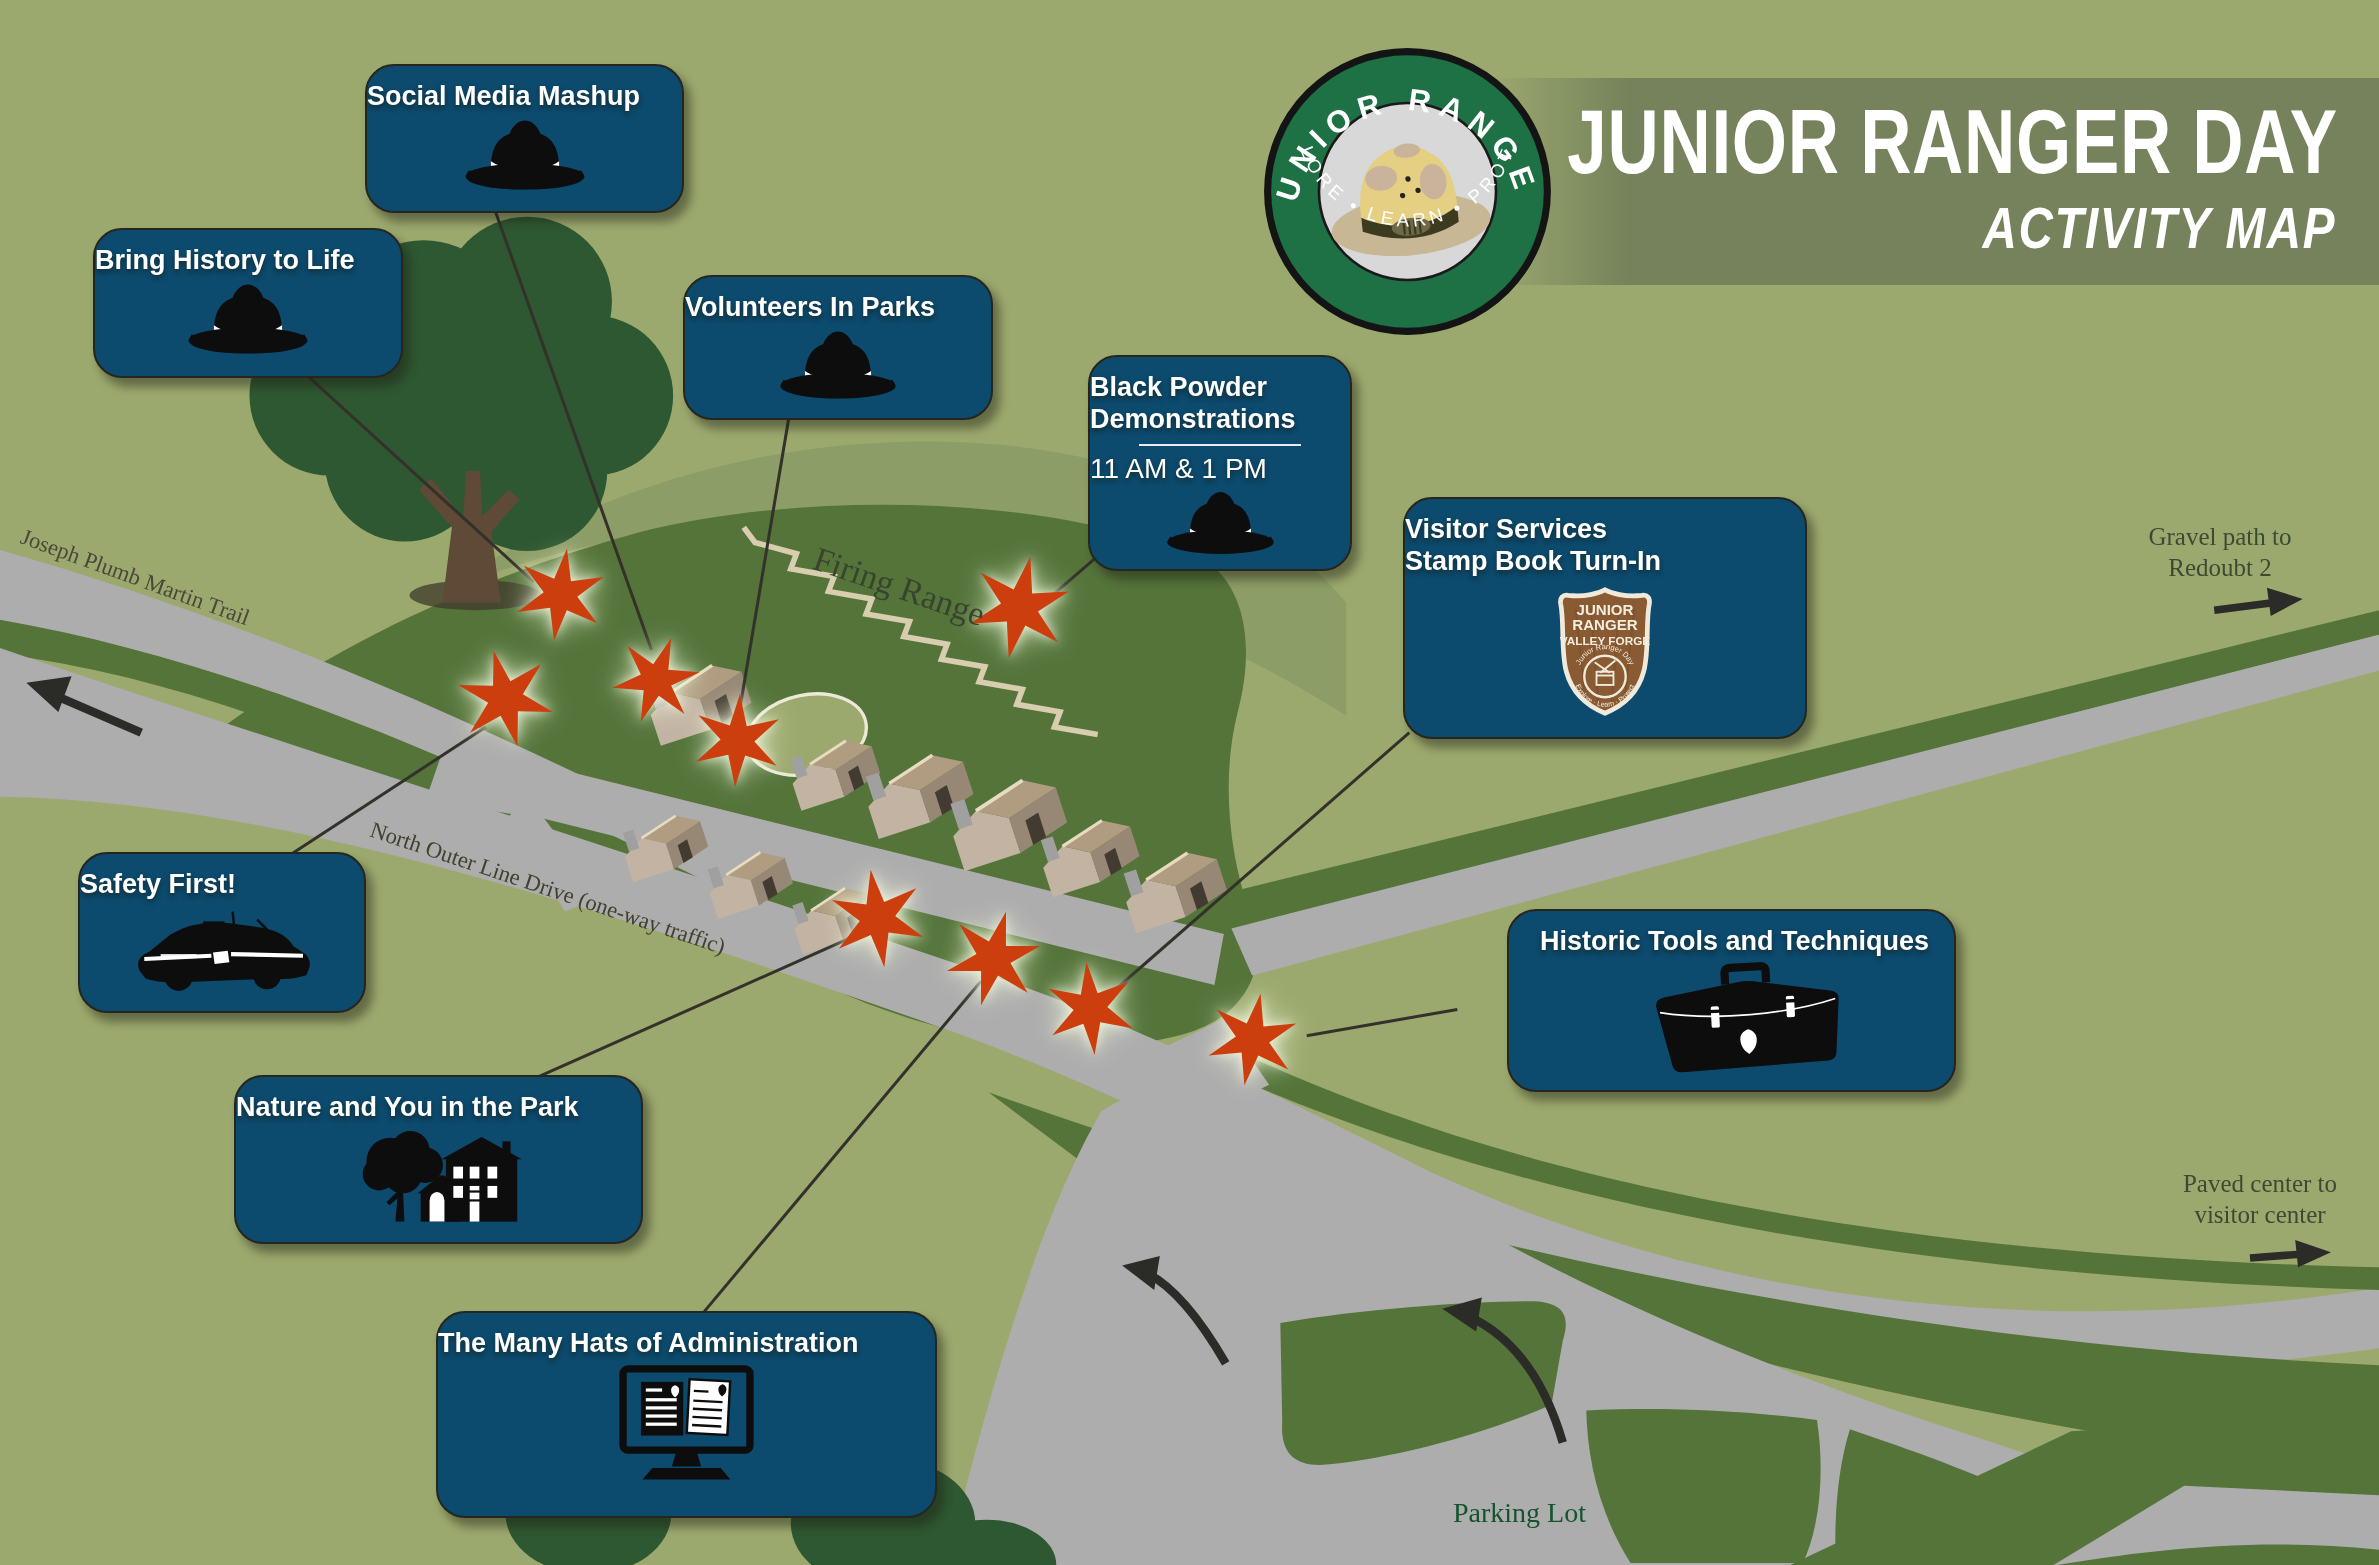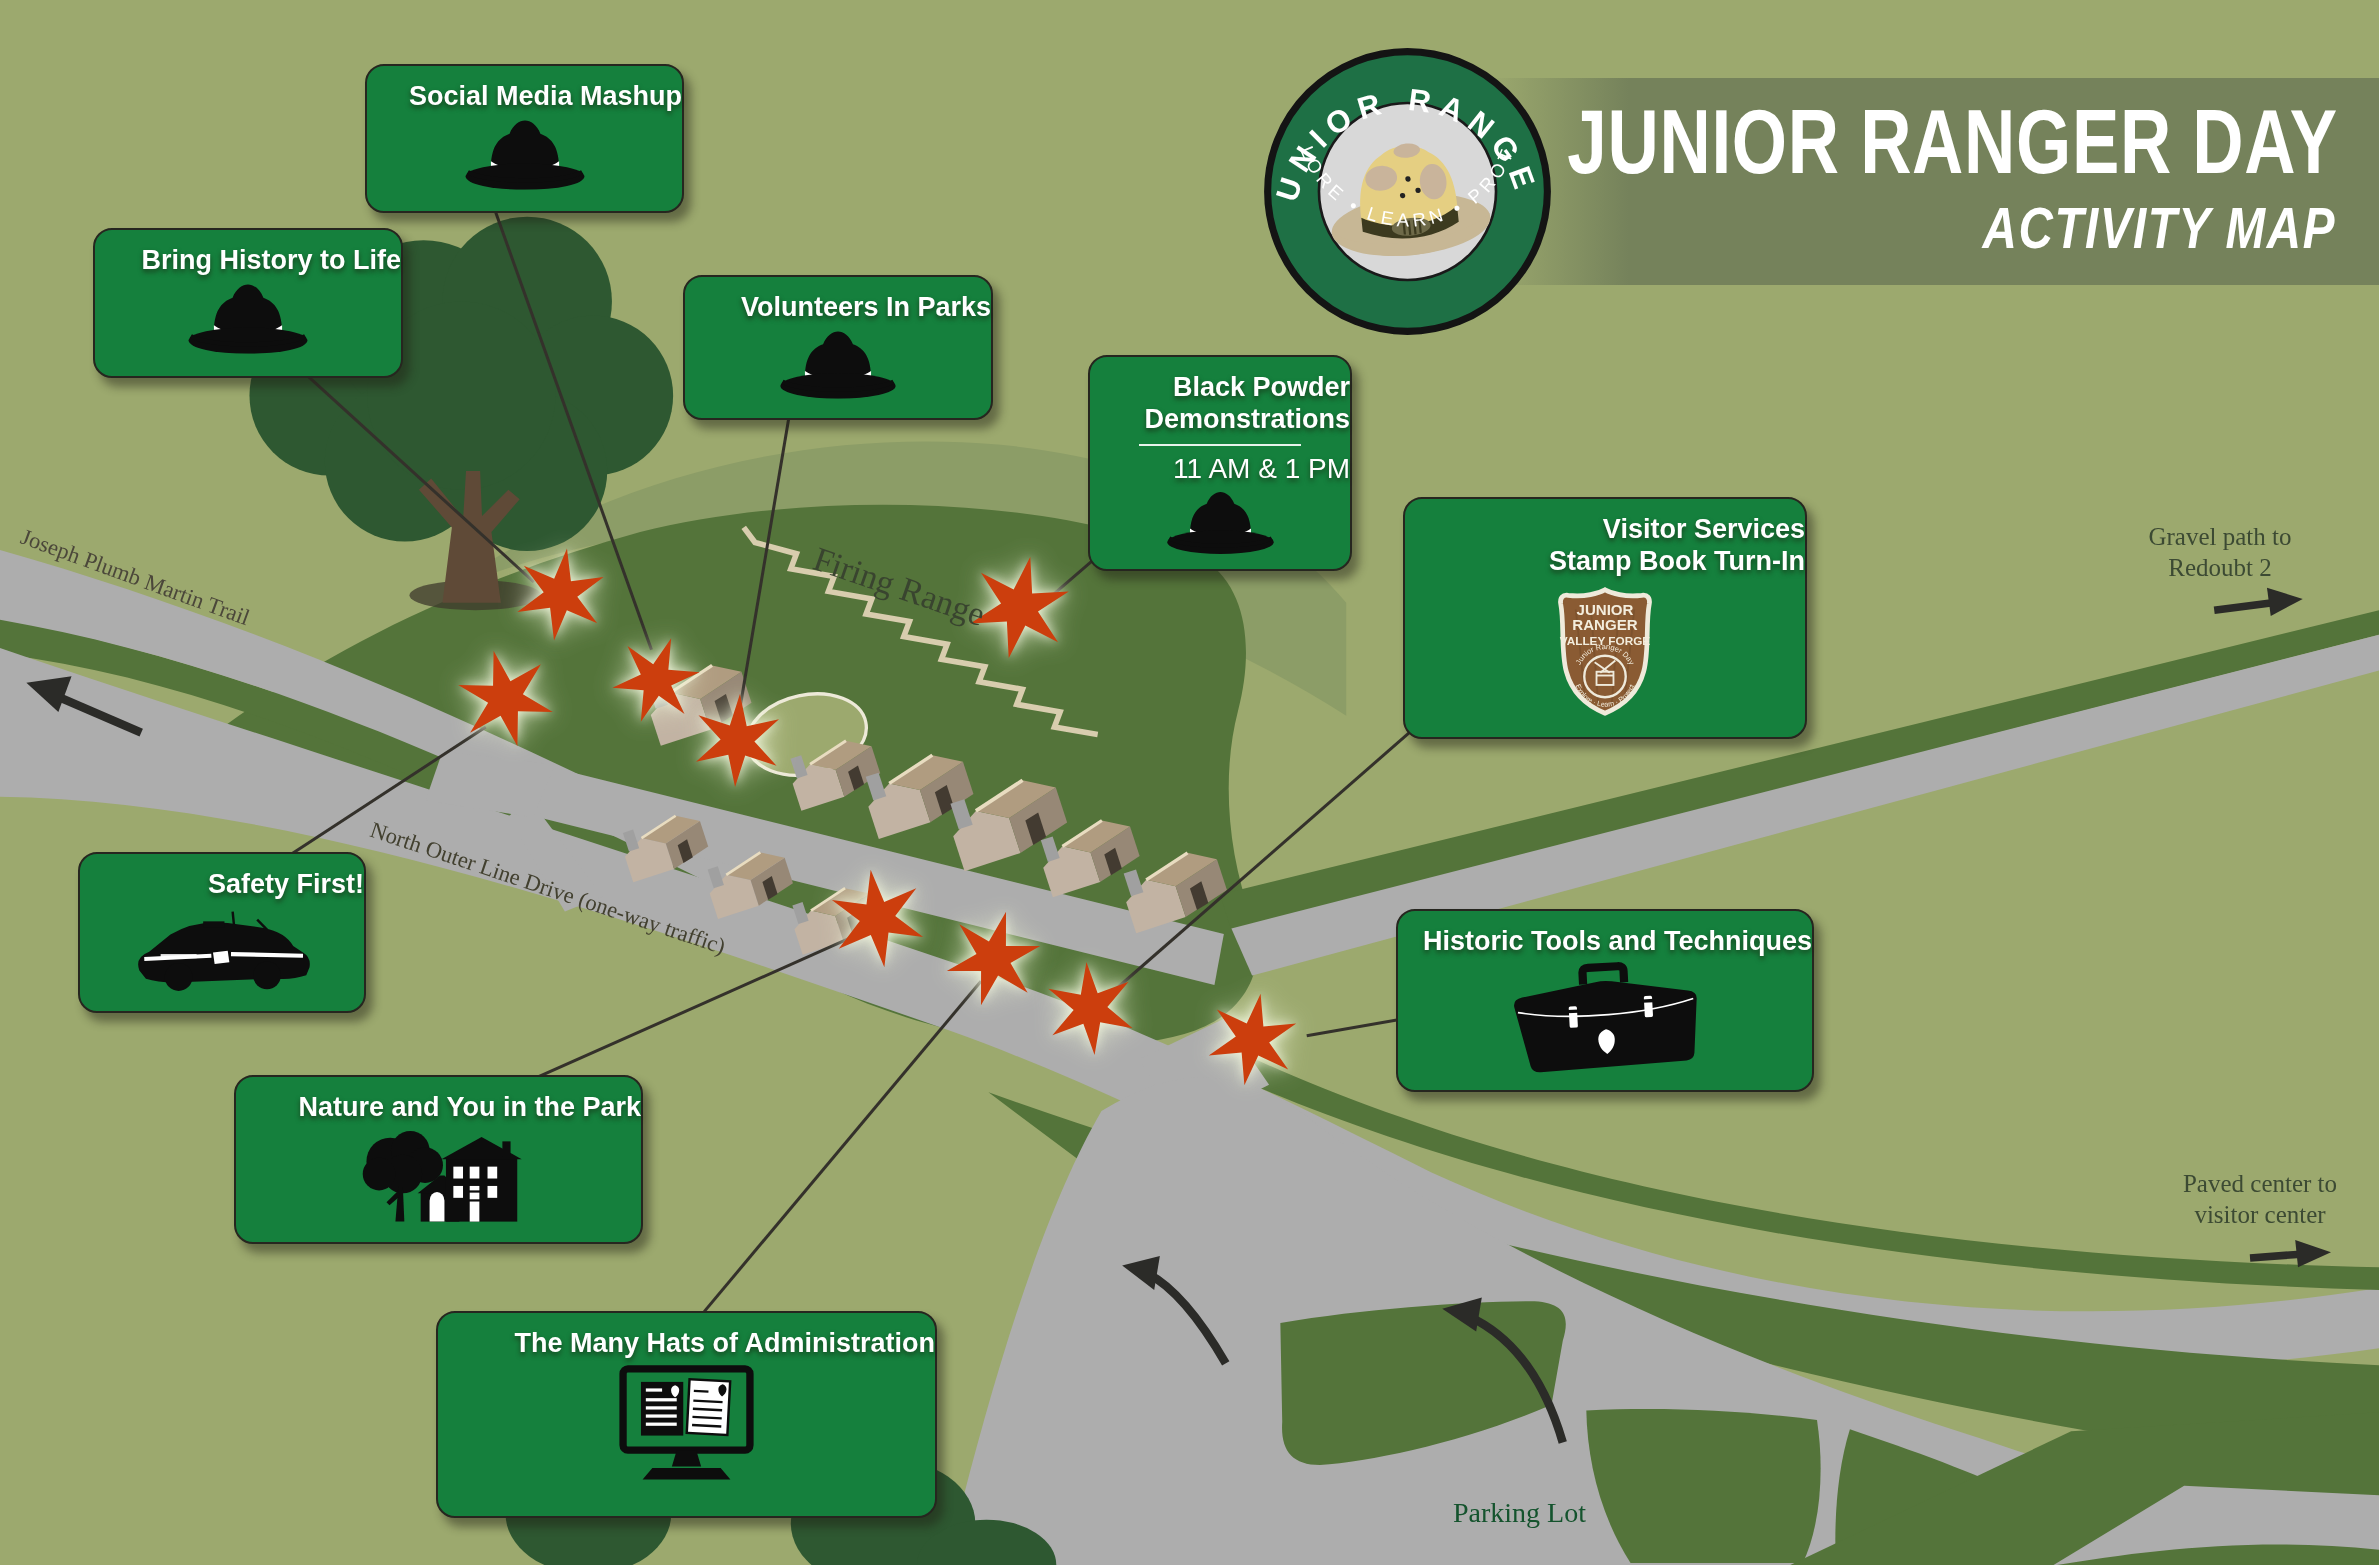--- a/index.html
+++ b/index.html
@@ -13,22 +13,22 @@
     background:linear-gradient(90deg, rgba(117,130,91,0) 0px, #75825B 141px);}
   .logo{position:absolute;left:1257px;top:41px;width:301px;height:301px;}
   .title1{position:absolute;right:41px;top:90px;color:#fff;font-weight:bold;
     font-size:91px;letter-spacing:0.9px;transform:scaleX(.78);transform-origin:100% 50%;
     white-space:nowrap;}
   .title2{position:absolute;right:43px;top:194px;color:#fff;font-weight:bold;font-style:italic;
     font-size:58px;letter-spacing:1.9px;transform:scaleX(.82);transform-origin:100% 50%;
     white-space:nowrap;}
 
   
-  .co{position:absolute;background:#15803d;border:2.8px solid #26261F;border-radius:19px;
-      box-shadow:6.6px 8.5px 9.4px rgba(30,30,20,.45);text-align:right;color:#fff;}
+  .co{position:absolute;background:#0c4a6e;border:2.8px solid #26261F;border-radius:29px;
+      box-shadow:6.6px 8.5px 9.4px rgba(30,30,20,.45);text-align:left;color:#fff;}
   .co-label{font-weight:bold;font-size:27px;line-height:1.18;padding-top:15px;
       text-shadow:0 2.8px 5.6px rgba(25,25,10,.6);}
   .co-time{font-size:28px;font-weight:normal;text-shadow:0 2.8px 5.6px rgba(25,25,10,.6);}
   .co-rule{width:162px;height:1.9px;background:#fff;opacity:.9;margin:8.5px auto 6.6px;}
   .co-icon{margin:3.8px auto 0;display:block;}
 
   
   .mlabel{position:absolute;font-family:"Liberation Serif",serif;color:#474436;white-space:nowrap;}
   .lab-trail{left:26px;top:524px;font-size:22.6px;transform:rotate(20deg);transform-origin:0 0;color:#4B473A;}
   .lab-drive{left:375px;top:817px;font-size:22.6px;transform:rotate(18.5deg);transform-origin:0 0;color:#42402F;}
@@ -353,21 +353,21 @@
       <path d="M14,80 Q8,64 26,57 L52,36 Q82,18 122,22 L166,28 Q192,33 202,50 L214,58 Q224,64 222,76 L218,86 Q200,92 180,90 L72,94 Q40,96 22,90 Z" fill="#0d0d0d"></path>
       <rect x="92" y="20" width="26" height="8" fill="#0d0d0d"></rect>
       <circle cx="62" cy="88" r="17" fill="#0d0d0d"></circle>
         <circle cx="170" cy="86" r="17" fill="#0d0d0d"></circle>
       <path d="M20,66 L102,62 M126,60 L214,62" stroke="#fff" stroke-width="5"></path>
       <path d="M104,58 L122,56 L124,70 L106,72 Z" fill="#fff"></path>
       <rect x="40" y="60" width="44" height="5" fill="#fff" opacity=".9"></rect>
     </svg>
   </div>
 
-  <div class="co" style="left:1396px;top:909px;width:414px;height:179px;">
+  <div class="co" style="left:1507px;top:909px;width:414px;height:179px;padding-left:31px;">
     <div class="co-label">Historic Tools and Techniques</div>
     <svg class="co-icon" width="235" height="115" viewBox="0 0 260 140">
       <g transform="rotate(-3 130 70)">
         <path d="M105,26 L105,12 Q105,6 112,6 L148,6 Q155,6 155,12 L155,26" fill="none" stroke="#0d0d0d" stroke-width="10"></path>
         <path d="M20,50 Q18,40 30,38 L120,24 Q130,22 140,24 L232,40 Q244,42 242,52 L236,116 Q235,124 226,125 L48,130 Q38,130 36,122 Z" fill="#0d0d0d"></path>
         <path d="M24,56 C90,70 180,66 238,50" stroke="#fff" stroke-width="2" fill="none"></path>
         <g fill="#fff">
           <rect x="86" y="52" width="10" height="26" rx="2"></rect>
             <rect x="84" y="56" width="14" height="4" fill="#0d0d0d"></rect>
           <rect x="178" y="44" width="10" height="26" rx="2"></rect>

